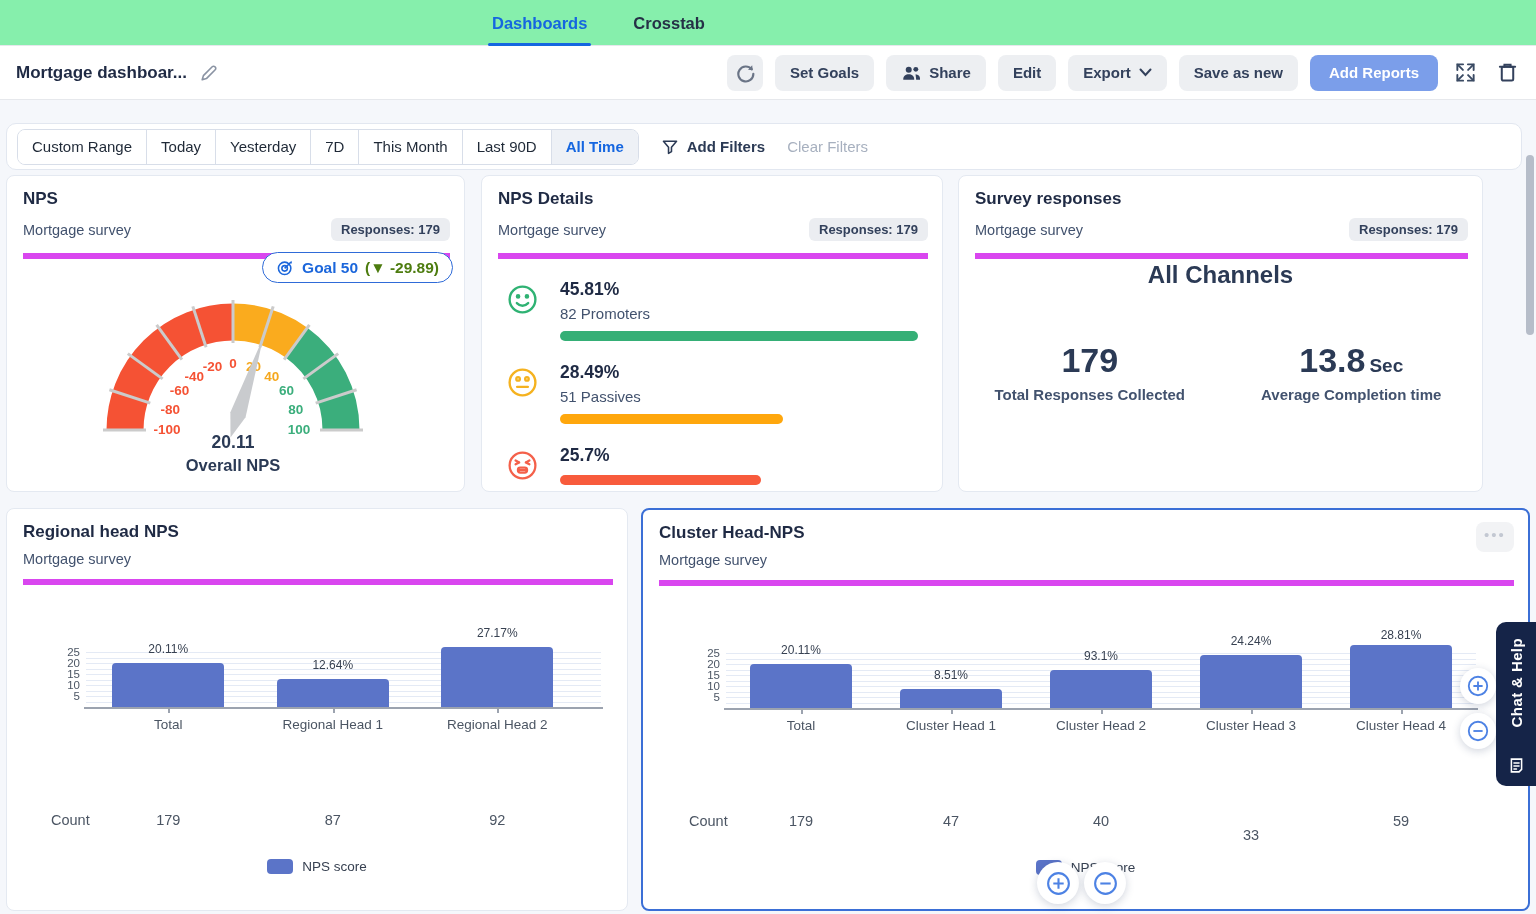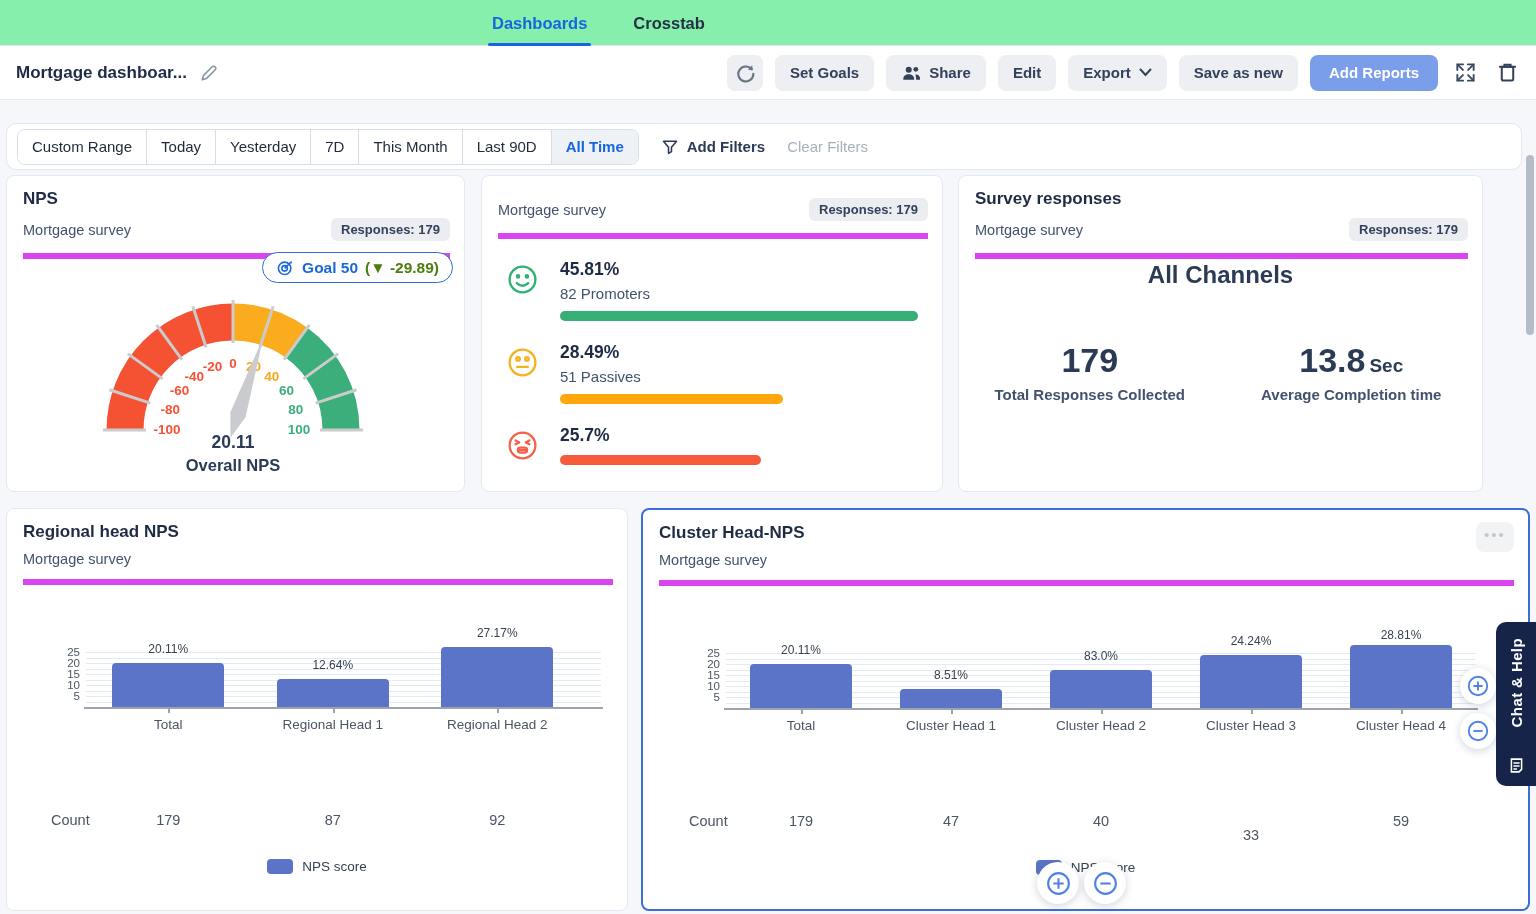--- a/index.html
+++ b/index.html
@@ -252,20 +252,21 @@
           <g transform="translate(150,150) rotate(18.1)">
             <polygon points="0,-97 8,-16 0,8 -8,-16" fill="#C9CBCE"></polygon>
           </g>
         </svg></div>
     <div class="gauge-value">20.11</div>
     <div class="gauge-caption">Overall NPS</div>
   </div>
 
   <div class="card" id="card-details" style="left:481px; top:175px; width:462px; height:317px;">
     <div class="card-head">
+      <div class="card-title">NPS Details</div>
       <div class="card-sub-row">
         <span class="card-sub">Mortgage survey</span>
         <span class="badge">Responses: 179</span>
       </div>
     </div>
     <div class="detail-body">
       <div class="detail-row">
         <div class="detail-ic">
           <svg width="33" height="33" viewBox="0 0 32 32" fill="none" stroke="#2FB273" stroke-width="2.3" stroke-linecap="round">
               <circle cx="16" cy="16" r="12.5"></circle>
@@ -414,21 +415,21 @@
         <div class="bar-value" style="left: 98px; width: 120px; top: 132.758px;">20.11%</div>
         <div class="cat-tick" style="left: 158px; top: 198px;"></div>
         <div class="xlabel" style="left: 68px; width: 180px; top: 208px;">Total</div>
         <div class="count-val" style="left: 98px; width: 120px; top: 303px;">179</div>
         <div class="bar" style="left: 257px; width: 102px; top: 179.278px; height: 18.722px; background: rgb(91, 116, 200);"></div>
         <div class="bar-value" style="left: 248px; width: 120px; top: 158.278px;">8.51%</div>
         <div class="cat-tick" style="left: 308px; top: 198px;"></div>
         <div class="xlabel" style="left: 218px; width: 180px; top: 208px;">Cluster Head 1</div>
         <div class="count-val" style="left: 248px; width: 120px; top: 303px;">47</div>
         <div class="bar" style="left: 407px; width: 102px; top: 159.5px; height: 38.5px; background: rgb(91, 116, 200);"></div>
-        <div class="bar-value" style="left: 398px; width: 120px; top: 138.5px;">83.0%</div>
+        <div class="bar-value" style="left: 398px; width: 120px; top: 138.5px;">93.1%</div>
         <div class="cat-tick" style="left: 458px; top: 198px;"></div>
         <div class="xlabel" style="left: 368px; width: 180px; top: 208px;">Cluster Head 2</div>
         <div class="count-val" style="left: 398px; width: 120px; top: 303px;">40</div>
         <div class="bar" style="left: 557px; width: 102px; top: 144.672px; height: 53.328px; background: rgb(91, 116, 200);"></div>
         <div class="bar-value" style="left: 548px; width: 120px; top: 123.672px;">24.24%</div>
         <div class="cat-tick" style="left: 608px; top: 198px;"></div>
         <div class="xlabel" style="left: 518px; width: 180px; top: 208px;">Cluster Head 3</div>
         <div class="count-val" style="left: 548px; width: 120px; top: 317px;">33</div>
         <div class="bar" style="left: 707px; width: 102px; top: 134.618px; height: 63.382px; background: rgb(91, 116, 200);"></div>
         <div class="bar-value" style="left: 698px; width: 120px; top: 118px;">28.81%</div>

